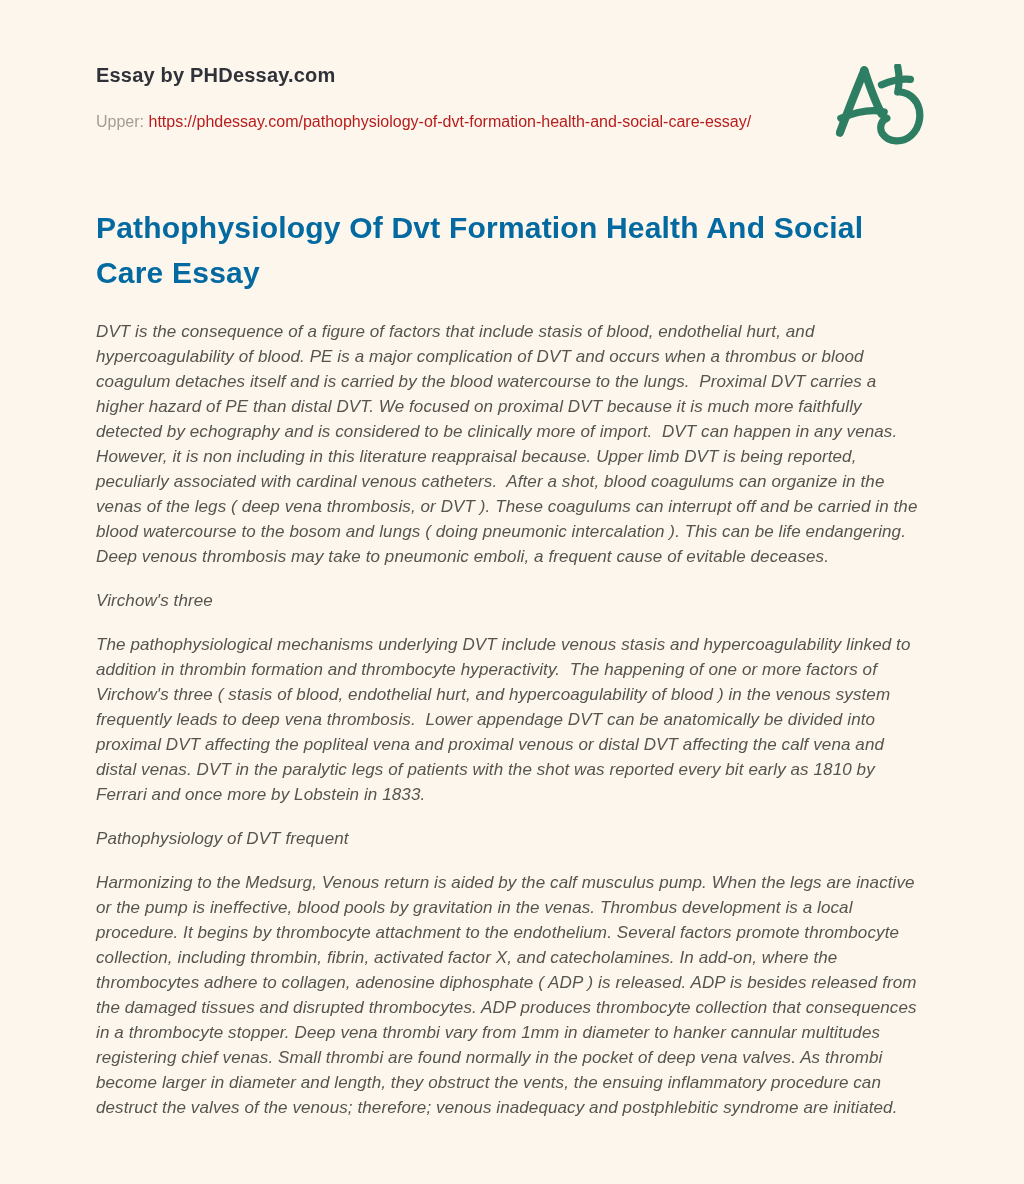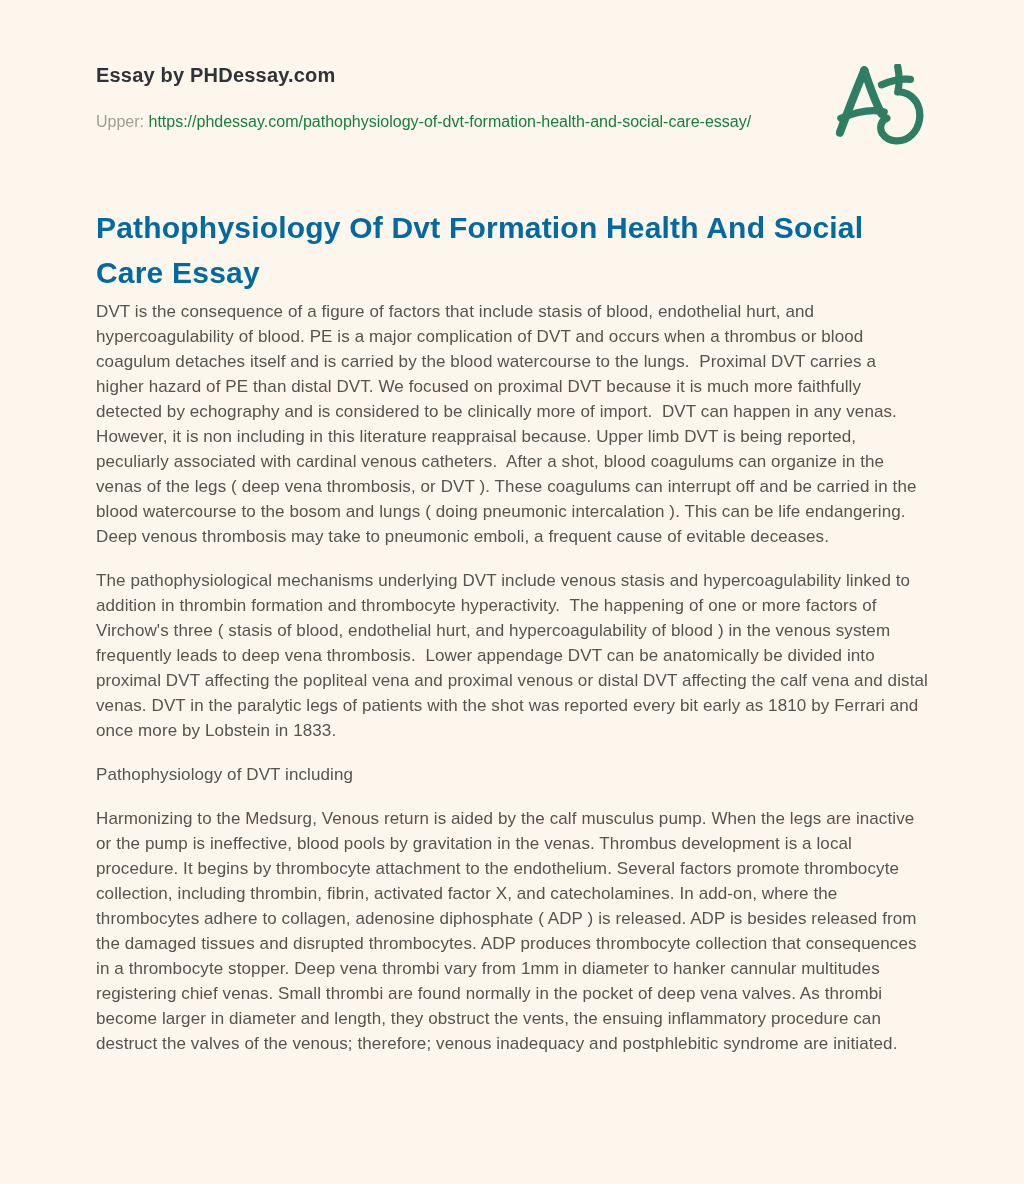--- a/index.html
+++ b/index.html
@@ -23,21 +23,21 @@
     letter-spacing: 0.2px;
   }
   .source-line {
     margin-top: 21px;
     font-size: 16px;
     line-height: 27px;
     color: #a49d93;
     max-width: 690px;
   }
   .source-link {
-    color: #15803d;
+    color: #b91c1c;
     text-decoration: none;
     word-break: break-all;
     cursor: pointer;
   }
   .logo {
     position: absolute;
     top: 64px;
     right: 88px;
     width: 100px;
     height: 94px;
@@ -45,21 +45,21 @@
   .logo svg { width: 100%; height: 100%; display: block; }
   .essay-title {
     margin-top: 70px;
     font-size: 30px;
     line-height: 45px;
     font-weight: 700;
     color: #0369a1;
     letter-spacing: 0.2px;
     max-width: 820px;
   }
-  .body-copy { margin-top: 4px; }
+  .body-copy { margin-top: 24px; font-style: italic; }
   .para, .subhead {
     font-size: 17px;
     line-height: 25px;
     color: #56544f;
     letter-spacing: 0.1px;
     white-space: pre-wrap;
     margin-bottom: 19px;
   }
 </style>
 </head>
@@ -85,18 +85,19 @@
 
         <path d="M50 23 C62 18 74 16 82 17" stroke-width="8"></path>
       </g>
     </svg>
   </div>
 
   <h1 class="essay-title">Pathophysiology Of Dvt Formation Health And Social Care Essay</h1>
 
   <div class="body-copy">
     <p class="para">DVT is the consequence of a figure of factors that include stasis of blood, endothelial hurt, and hypercoagulability of blood. PE is a major complication of DVT and occurs when a thrombus or blood coagulum detaches itself and is carried by the blood watercourse to the lungs.  Proximal DVT carries a higher hazard of PE than distal DVT. We focused on proximal DVT because it is much more faithfully detected by echography and is considered to be clinically more of import.  DVT can happen in any venas. However, it is non including in this literature reappraisal because. Upper limb DVT is being reported, peculiarly associated with cardinal venous catheters.  After a shot, blood coagulums can organize in the venas of the legs ( deep vena thrombosis, or DVT ). These coagulums can interrupt off and be carried in the blood watercourse to the bosom and lungs ( doing pneumonic intercalation ). This can be life endangering.  Deep venous thrombosis may take to pneumonic emboli, a frequent cause of evitable deceases.</p>
+    <p class="subhead">Virchow's three</p>
     <p class="para">The pathophysiological mechanisms underlying DVT include venous stasis and hypercoagulability linked to addition in thrombin formation and thrombocyte hyperactivity.  The happening of one or more factors of Virchow's three ( stasis of blood, endothelial hurt, and hypercoagulability of blood ) in the venous system frequently leads to deep vena thrombosis.  Lower appendage DVT can be anatomically be divided into proximal DVT affecting the popliteal vena and proximal venous or distal DVT affecting the calf vena and distal venas. DVT in the paralytic legs of patients with the shot was reported every bit early as 1810 by Ferrari and once more by Lobstein in 1833.</p>
-    <p class="subhead">Pathophysiology of DVT including</p>
+    <p class="subhead">Pathophysiology of DVT frequent</p>
     <p class="para">Harmonizing to the Medsurg, Venous return is aided by the calf musculus pump. When the legs are inactive or the pump is ineffective, blood pools by gravitation in the venas. Thrombus development is a local procedure. It begins by thrombocyte attachment to the endothelium. Several factors promote thrombocyte collection, including thrombin, fibrin, activated factor X, and catecholamines. In add-on, where the thrombocytes adhere to collagen, adenosine diphosphate ( ADP ) is released. ADP is besides released from the damaged tissues and disrupted thrombocytes. ADP produces thrombocyte collection that consequences in a thrombocyte stopper. Deep vena thrombi vary from 1mm in diameter to hanker cannular multitudes registering chief venas. Small thrombi are found normally in the pocket of deep vena valves. As thrombi become larger in diameter and length, they obstruct the vents, the ensuing inflammatory procedure can destruct the valves of the venous; therefore; venous inadequacy and postphlebitic syndrome are initiated.</p>
   </div>
 
 </div>
 
 </body></html>

